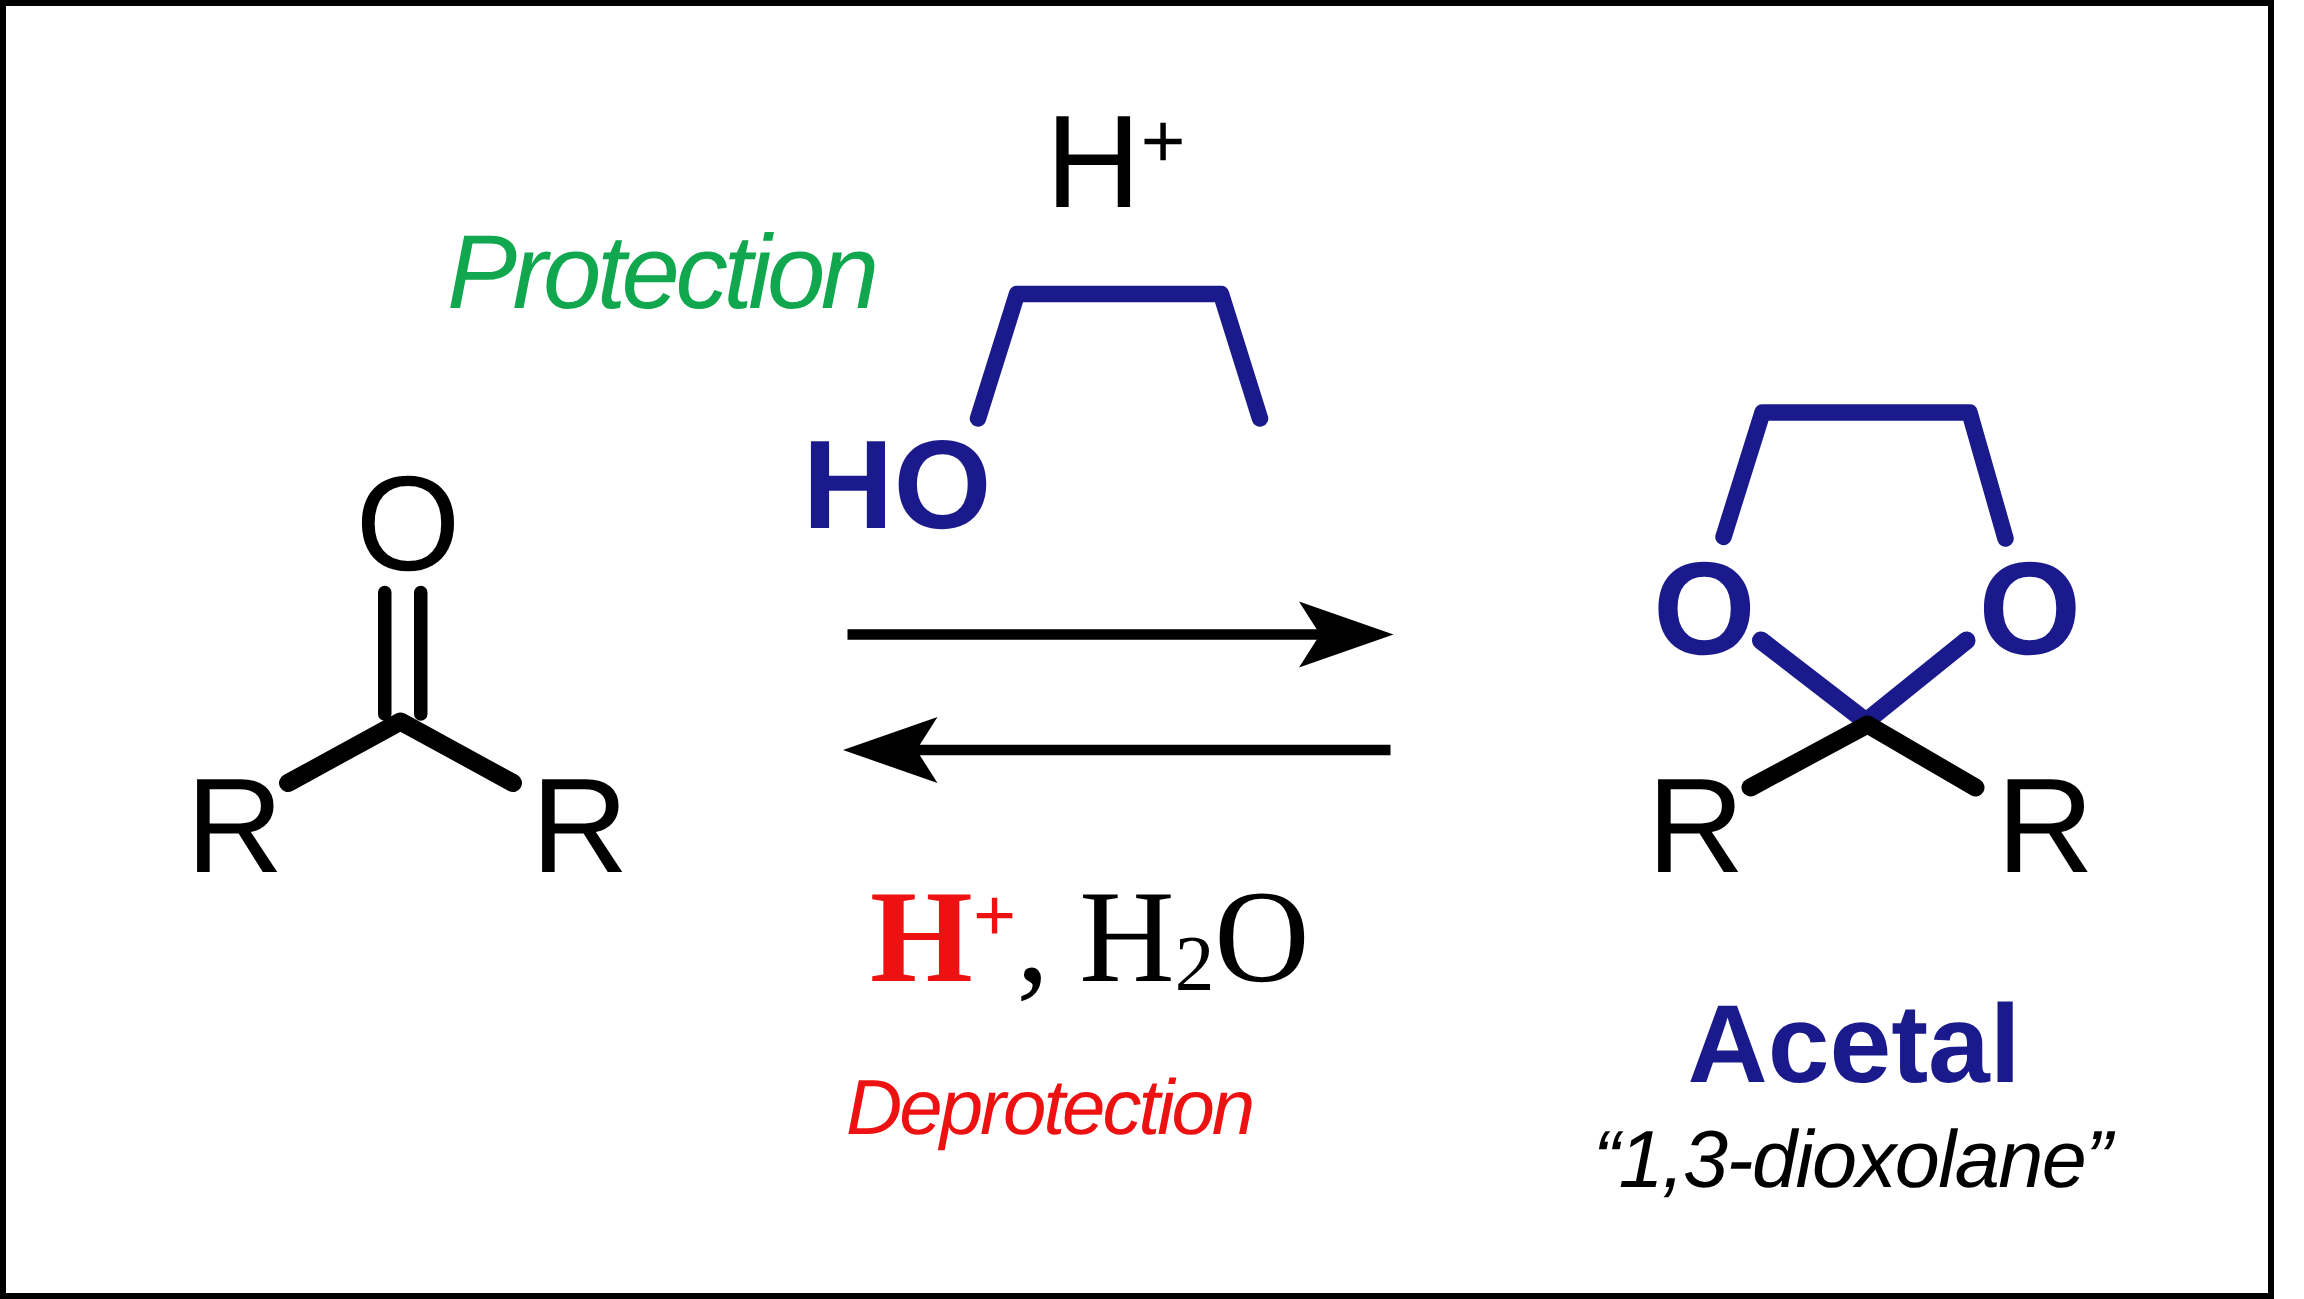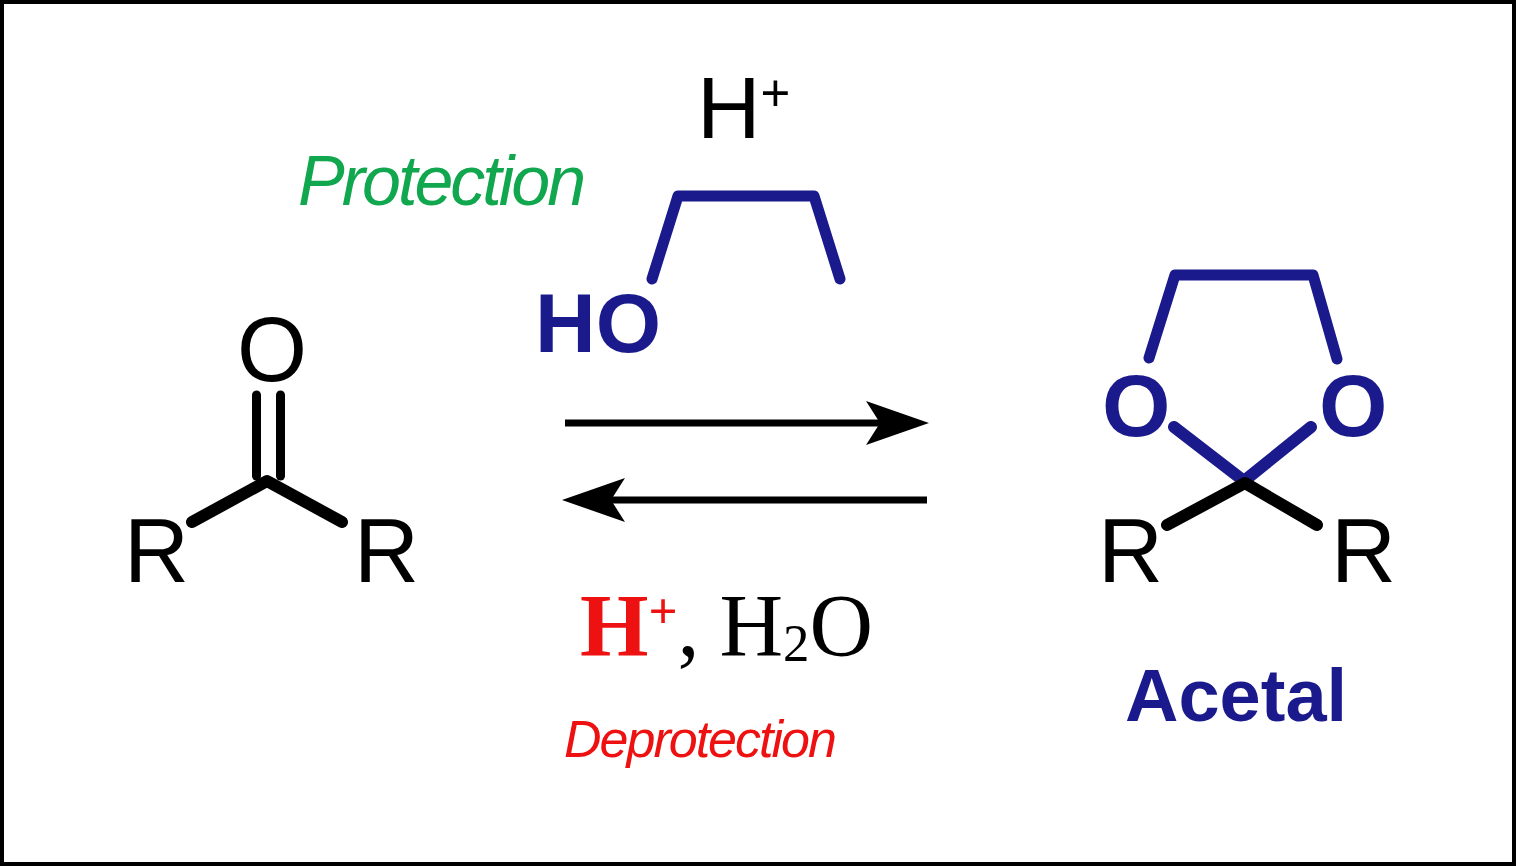--- a/index.html
+++ b/index.html
@@ -114,14 +114,15 @@
   <span class="txt reagents-bottom"><span class="red bold">H</span><sup class="chg red bold">+</sup><span class="sep-comma">,</span><span>H</span><sub class="idx">2</sub><span>O</span></span>
 
   <span class="txt ital red deprotection-label">Deprotection</span>
 
   <span class="txt bold navy acetal-o-left">O</span>
   <span class="txt bold navy acetal-o-right">O</span>
   <span class="txt acetal-r-left">R</span>
   <span class="txt acetal-r-right">R</span>
 
   <span class="txt bold navy acetal-name">Acetal</span>
+  <span class="txt ital acetal-nickname">“1,3-dioxolane”</span>
 
 </div>
 
 </body></html>

